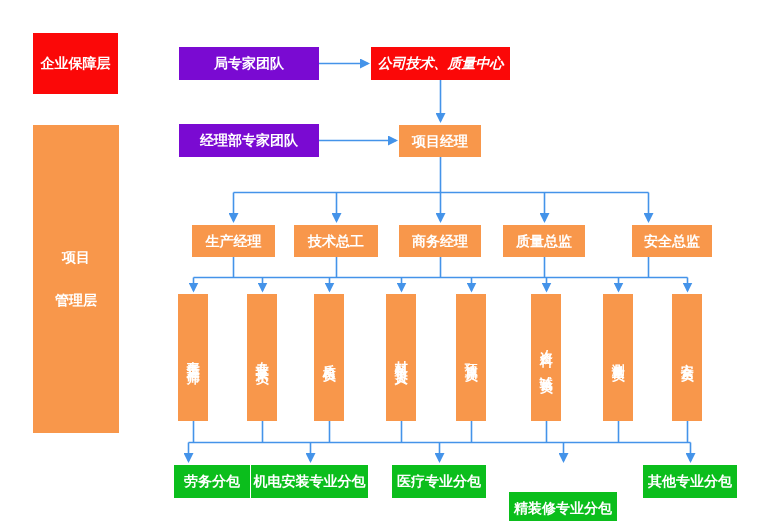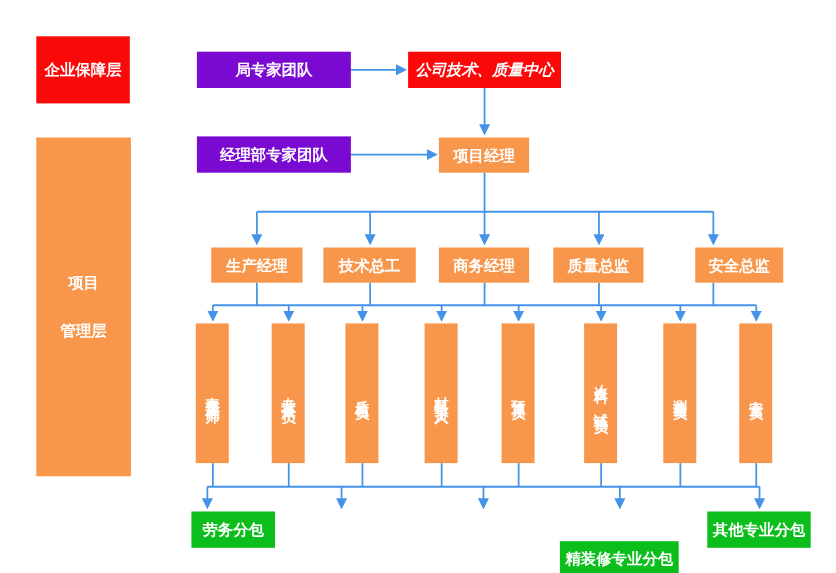--- a/index.html
+++ b/index.html
@@ -146,16 +146,18 @@
   <div class="node v-node bg-orange" style="left:178px; top:294px; width:30px; height:127px;">责任工程师</div>
   <div class="node v-node bg-orange" style="left:247px; top:294px; width:30px; height:127px;">专业技术员</div>
   <div class="node v-node bg-orange" style="left:314px; top:294px; width:30px; height:127px;">质检员</div>
   <div class="node v-node bg-orange" style="left:386px; top:294px; width:30px; height:127px;">材料负责人</div>
   <div class="node v-node bg-orange" style="left:456px; top:294px; width:30px; height:127px;">预算员</div>
   <div class="node v-node bg-orange" style="left:531px; top:294px; width:30px; height:127px;">资料/试验员</div>
   <div class="node v-node bg-orange" style="left:603px; top:294px; width:30px; height:127px;">测量员</div>
   <div class="node v-node bg-orange" style="left:672px; top:294px; width:30px; height:127px;">安全员</div>
 
   <div class="node bg-green" style="left:148px; top:465px; width:76px; height:33px;margin-left:26px;">劳务分包</div>
+  <div class="node bg-green" style="left:251px; top:465px; width:117px; height:33px;">机电安装专业分包</div>
+  <div class="node bg-green" style="left:392px; top:465px; width:94px; height:33px;">医疗专业分包</div>
   <div class="node bg-green" style="left:509px; top:465px; width:108px; height:33px;margin-top:27px;">精装修专业分包</div>
   <div class="node bg-green" style="left:643px; top:465px; width:94px; height:33px;">其他专业分包</div>
 
 </div>
 
 </body></html>

